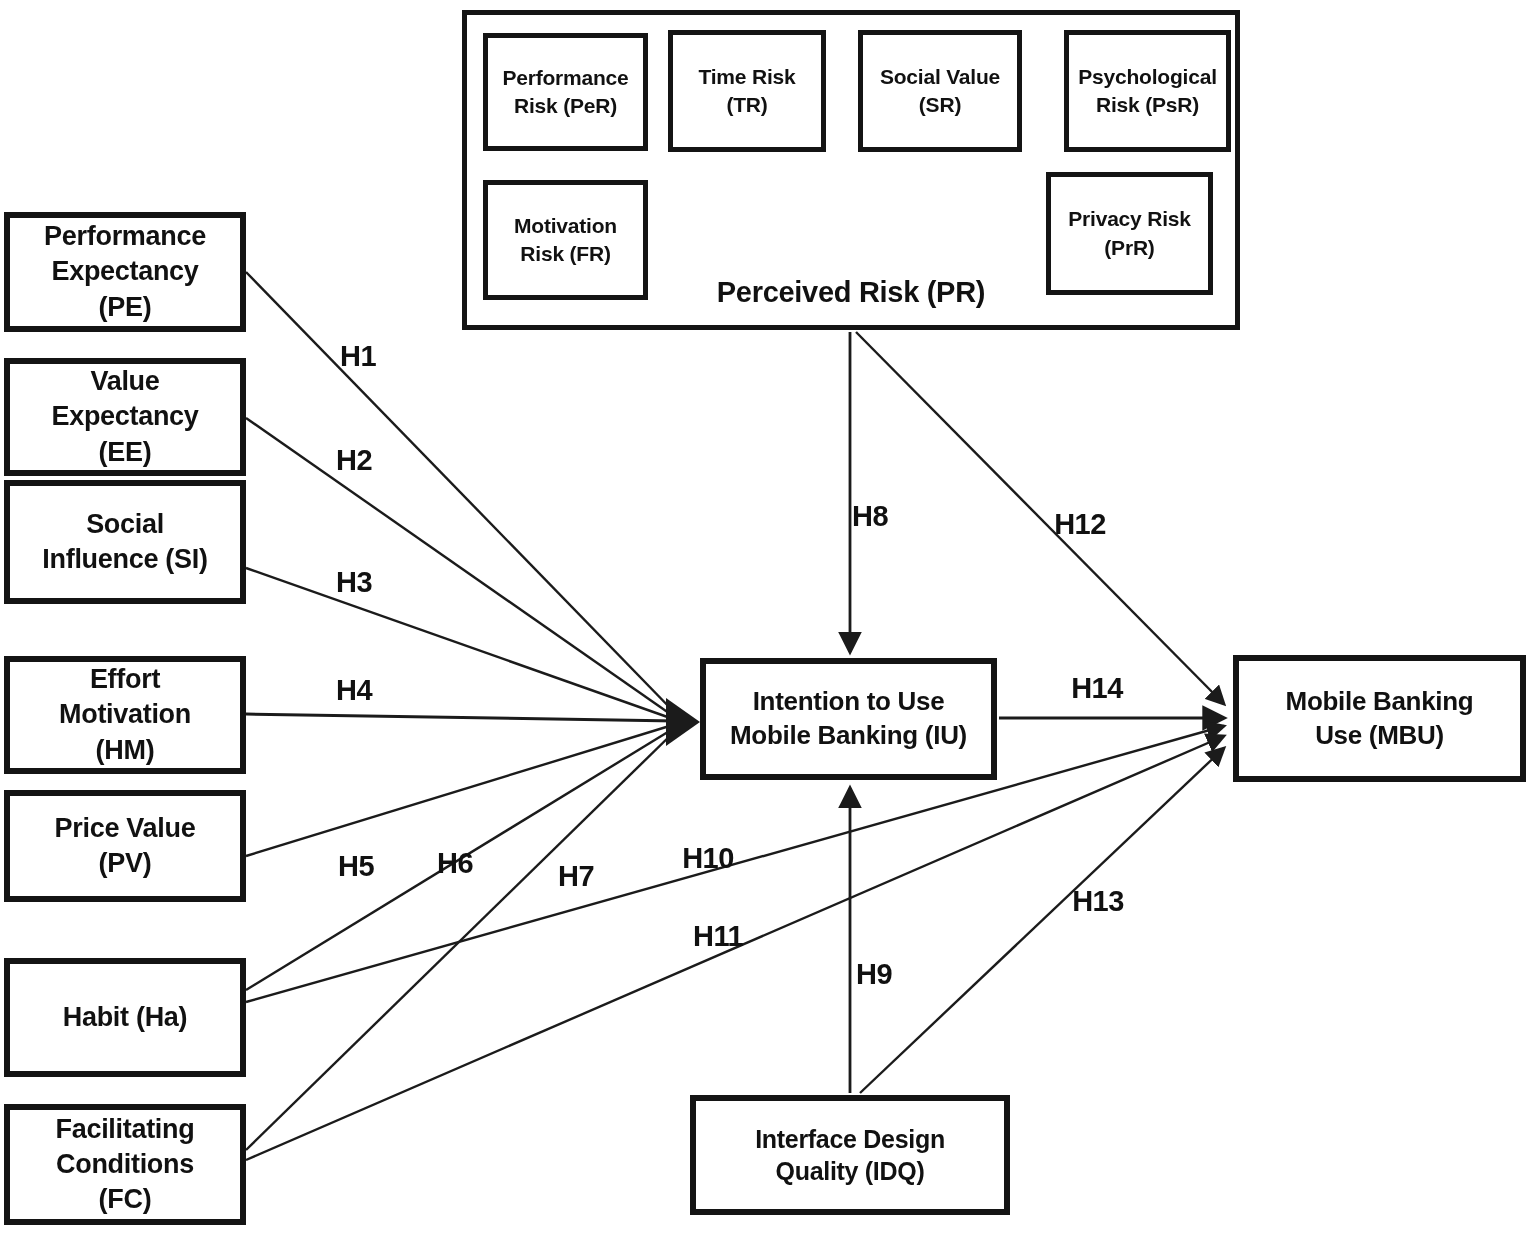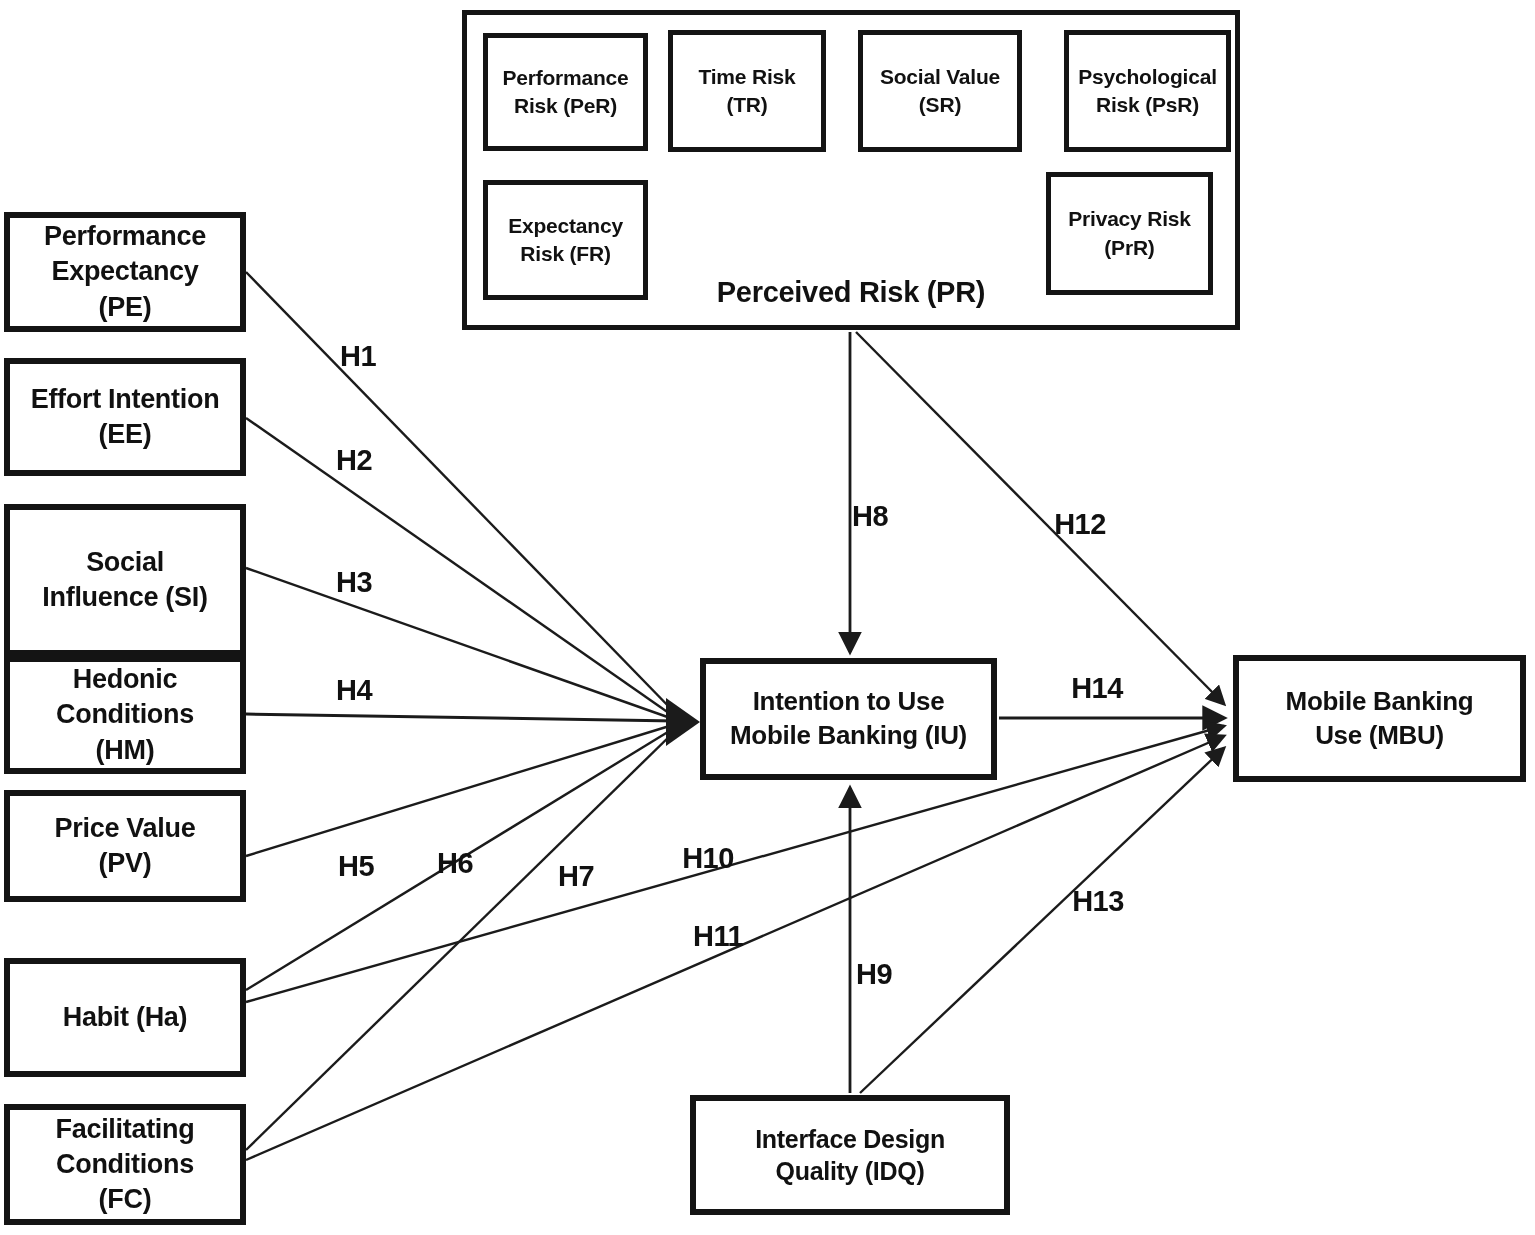--- a/index.html
+++ b/index.html
@@ -22,21 +22,21 @@
     line-height:1.3;
     z-index:2;
     box-sizing:border-box;
     padding:4px 20px;
     letter-spacing:-0.3px;
   }
   
   .left-box{left:4px;width:242px;font-size:27px;}
   #box-pe{top:212px;height:120px;}
   #box-ee{top:358px;height:118px;}
-  #box-si{top:504px;height:152px;}
+  #box-si{top:480px;height:124px;}
   #box-hm{top:656px;height:118px;}
   #box-pv{top:790px;height:112px;}
   #box-ha{top:958px;height:119px;}
   #box-fc{top:1104px;height:121px;}
   
   #box-pr{
     left:462px;top:10px;width:778px;height:320px;
     border:5px solid #141414;
     z-index:1;
   }
@@ -121,37 +121,37 @@
   <div class="box sub-box" id="box-tr">
     <span>Time Risk (TR)</span>
   </div>
   <div class="box sub-box" id="box-sr">
     <span>Social Value (SR)</span>
   </div>
   <div class="box sub-box" id="box-psr">
     <span>Psychological Risk (PsR)</span>
   </div>
   <div class="box sub-box" id="box-fr">
-    <span>Expectancy Risk (FR)</span>
+    <span>Motivation Risk (FR)</span>
   </div>
   <div class="box sub-box" id="box-prr">
     <span>Privacy Risk (PrR)</span>
   </div>
 
   <div class="box left-box" id="box-pe">
     <span>Performance Expectancy (PE)</span>
   </div>
   <div class="box left-box" id="box-ee">
-    <span>Effort Intention (EE)</span>
+    <span>Value Expectancy (EE)</span>
   </div>
   <div class="box left-box" id="box-si">
     <span>Social Influence (SI)</span>
   </div>
   <div class="box left-box" id="box-hm">
-    <span>Hedonic Conditions (HM)</span>
+    <span>Effort Motivation (HM)</span>
   </div>
   <div class="box left-box" id="box-pv">
     <span>Price Value (PV)</span>
   </div>
   <div class="box left-box" id="box-ha">
     <span>Habit (Ha)</span>
   </div>
   <div class="box left-box" id="box-fc">
     <span>Facilitating Conditions (FC)</span>
   </div>

